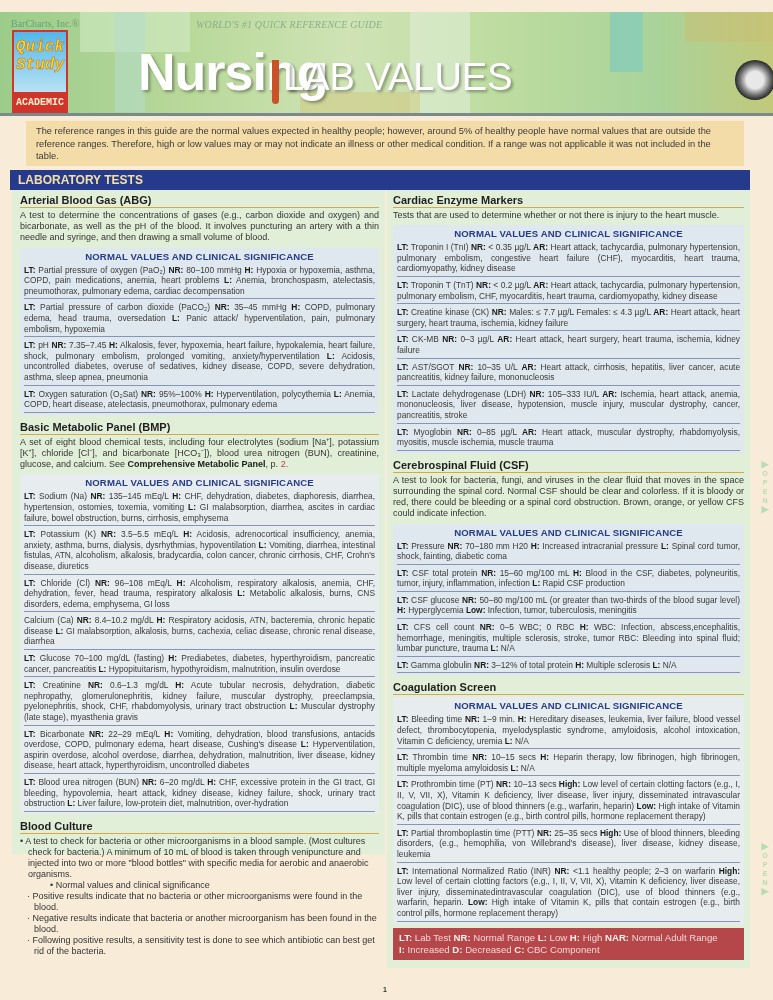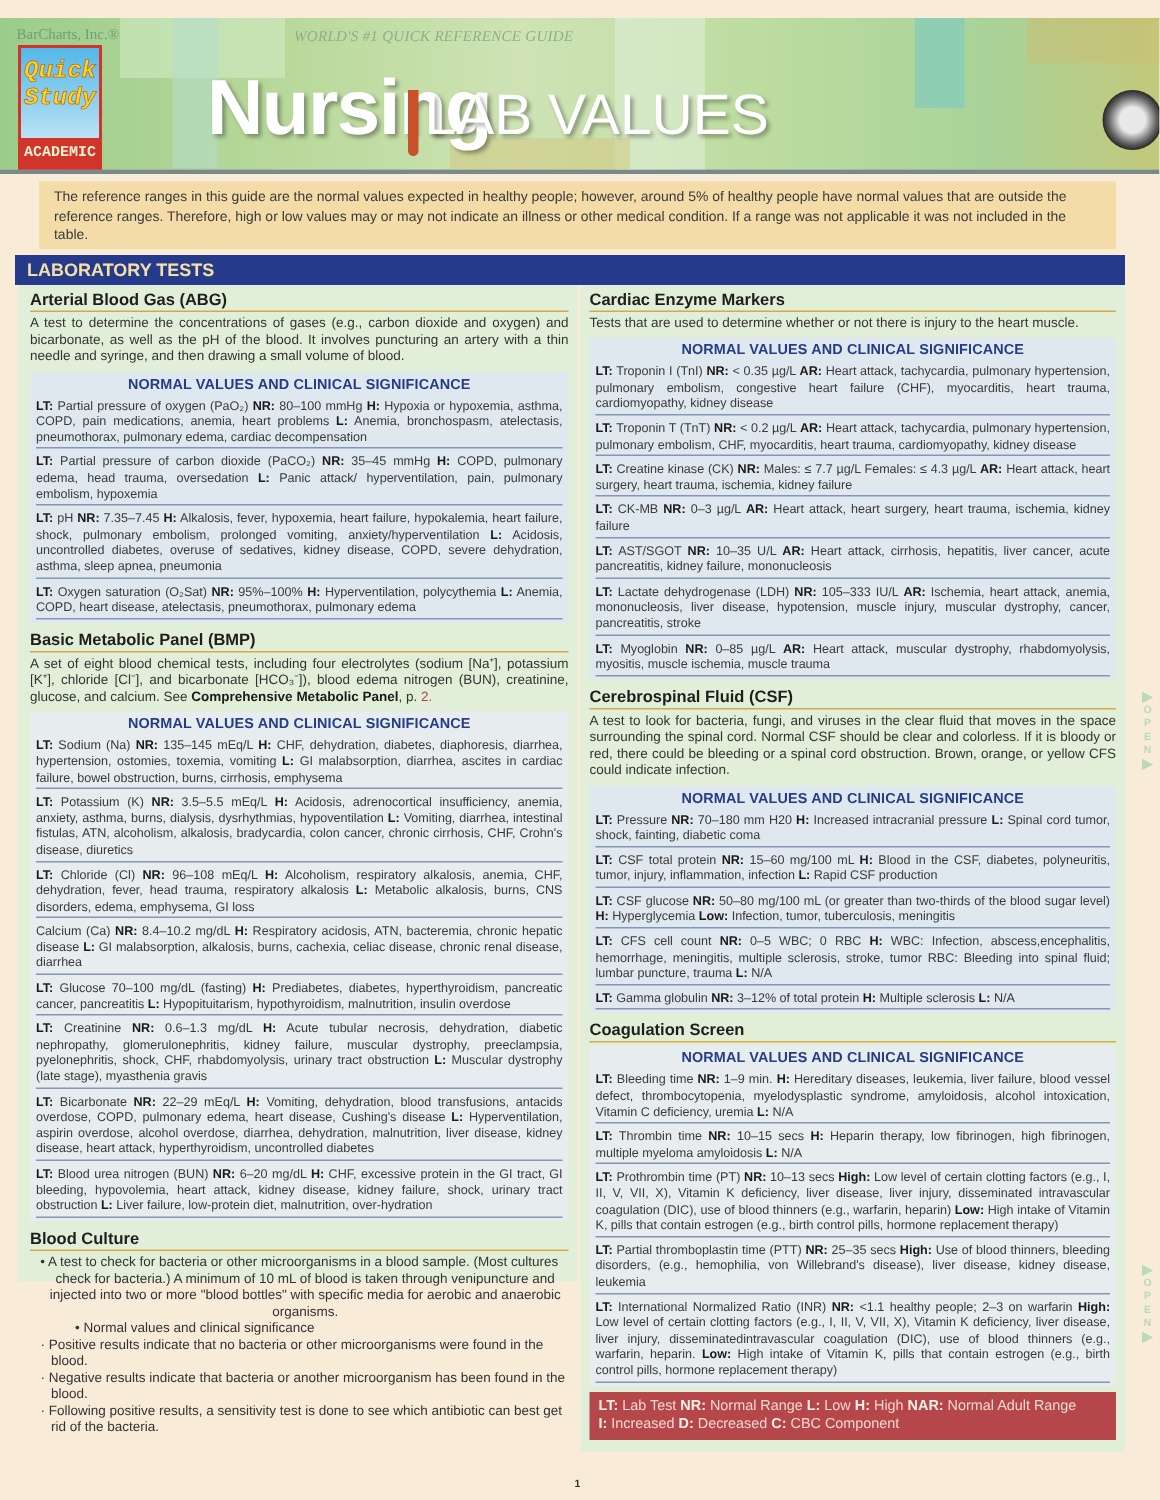--- a/index.html
+++ b/index.html
@@ -44,21 +44,21 @@
   .test-desc .pg { color: #c03a5a; }
 
   .nv-box { background: #e7ecef; padding: 3px 4px 2px; margin-bottom: 4px; }
   .nv-box.blue { background: #dfe8ee; }
   .nv-title { text-align: center; font-size: 9.6px; font-weight: bold; color: #253c86; margin-bottom: 2px; letter-spacing: .1px; }
   .nv-row { font-size: 8.4px; line-height: 10.6px; color: #3a3a3a; text-align: justify; padding: 1px 0 2px; border-bottom: 1.2px solid #8894b6; margin-bottom: 2px; }
   .nv-row:last-child { margin-bottom: 0; }
   .nv-row b { color: #1a1a1a; }
 
   .bullets { font-size: 9px; line-height: 11px; color: #333; }
-  .bullets .b1 { padding-left: 8px; text-indent: -8px; text-align: center; }
+  .bullets .b1 { padding-left: 8px; text-indent: -8px; }
   .bullets .b2 { padding-left: 30px; }
   .bullets .b3 { padding-left: 14px; text-indent: -7px; }
 
   .legend-box { margin-top: 3px; background: #b5474a; color: #f4d8d2; font-size: 9.6px; line-height: 12px; padding: 4px 6px; }
   .legend-box b { color: #fff0e8; }
 
   .page-num { position: absolute; left: 383px; top: 986px; font-size: 7px; color: #333; font-weight: bold; }
 
   .open-tab { position: absolute; left: 760px; width: 10px; font-size: 7px; color: #b7dcb0; text-align: center; line-height: 9px; font-weight: bold; }
   .open-tab .arr { color: #b7dcb0; font-size: 9px; }
@@ -101,21 +101,21 @@
       <div class="nv-title">NORMAL VALUES AND CLINICAL SIGNIFICANCE</div>
       <div class="nv-row"><b>LT:</b> <span>Partial pressure of oxygen (PaO₂)</span> <b>NR:</b> <span>80–100 mmHg</span> <b>H:</b> <span>Hypoxia or hypoxemia, asthma, COPD, pain medications, anemia, heart problems</span> <b>L:</b> <span>Anemia, bronchospasm, atelectasis, pneumothorax, pulmonary edema, cardiac decompensation</span></div>
       <div class="nv-row"><b>LT:</b> <span>Partial pressure of carbon dioxide (PaCO₂)</span> <b>NR:</b> <span>35–45 mmHg</span> <b>H:</b> <span>COPD, pulmonary edema, head trauma, oversedation</span> <b>L:</b> <span>Panic attack/ hyperventilation, pain, pulmonary embolism, hypoxemia</span></div>
       <div class="nv-row"><b>LT:</b> <span>pH</span> <b>NR:</b> <span>7.35–7.45</span> <b>H:</b> <span>Alkalosis, fever, hypoxemia, heart failure, hypokalemia, heart failure, shock, pulmonary embolism, prolonged vomiting, anxiety/hyperventilation</span> <b>L:</b> <span>Acidosis, uncontrolled diabetes, overuse of sedatives, kidney disease, COPD, severe dehydration, asthma, sleep apnea, pneumonia</span></div>
       <div class="nv-row"><b>LT:</b> <span>Oxygen saturation (O₂Sat)</span> <b>NR:</b> <span>95%–100%</span> <b>H:</b> <span>Hyperventilation, polycythemia</span> <b>L:</b> <span>Anemia, COPD, heart disease, atelectasis, pneumothorax, pulmonary edema</span></div>
     </div>
   </div>
 
   <div>
     <div class="test-title">Basic Metabolic Panel (BMP)</div>
-    <div class="test-desc"><span>A set of eight blood chemical tests, including four electrolytes (sodium [Na⁺], potassium [K⁺], chloride [Cl⁻], and bicarbonate [HCO₃⁻]), blood edema nitrogen (BUN), creatinine, glucose, and calcium. See </span><b>Comprehensive Metabolic Panel</b><span>, p. </span><span class="pg">2.</span></div>
+    <div class="test-desc"><span>A set of eight blood chemical tests, including four electrolytes (sodium [Na⁺], potassium [K⁺], chloride [Cl⁻], and bicarbonate [HCO₃⁻]), blood urea nitrogen (BUN), creatinine, glucose, and calcium. See </span><b>Comprehensive Metabolic Panel</b><span>, p. </span><span class="pg">2.</span></div>
     <div class="nv-box">
       <div class="nv-title">NORMAL VALUES AND CLINICAL SIGNIFICANCE</div>
       <div class="nv-row"><b>LT:</b> <span>Sodium (Na)</span> <b>NR:</b> <span>135–145 mEq/L</span> <b>H:</b> <span>CHF, dehydration, diabetes, diaphoresis, diarrhea, hypertension, ostomies, toxemia, vomiting</span> <b>L:</b> <span>GI malabsorption, diarrhea, ascites in cardiac failure, bowel obstruction, burns, cirrhosis, emphysema</span></div>
       <div class="nv-row"><b>LT:</b> <span>Potassium (K)</span> <b>NR:</b> <span>3.5–5.5 mEq/L</span> <b>H:</b> <span>Acidosis, adrenocortical insufficiency, anemia, anxiety, asthma, burns, dialysis, dysrhythmias, hypoventilation</span> <b>L:</b> <span>Vomiting, diarrhea, intestinal fistulas, ATN, alcoholism, alkalosis, bradycardia, colon cancer, chronic cirrhosis, CHF, Crohn's disease, diuretics</span></div>
       <div class="nv-row"><b>LT:</b> <span>Chloride (Cl)</span> <b>NR:</b> <span>96–108 mEq/L</span> <b>H:</b> <span>Alcoholism, respiratory alkalosis, anemia, CHF, dehydration, fever, head trauma, respiratory alkalosis</span> <b>L:</b> <span>Metabolic alkalosis, burns, CNS disorders, edema, emphysema, GI loss</span></div>
       <div class="nv-row"><span>Calcium (Ca)</span> <b>NR:</b> <span>8.4–10.2 mg/dL</span> <b>H:</b> <span>Respiratory acidosis, ATN, bacteremia, chronic hepatic disease</span> <b>L:</b> <span>GI malabsorption, alkalosis, burns, cachexia, celiac disease, chronic renal disease, diarrhea</span></div>
       <div class="nv-row"><b>LT:</b> <span>Glucose</span> <span>70–100 mg/dL (fasting)</span> <b>H:</b> <span>Prediabetes, diabetes, hyperthyroidism, pancreatic cancer, pancreatitis</span> <b>L:</b> <span>Hypopituitarism, hypothyroidism, malnutrition, insulin overdose</span></div>
       <div class="nv-row"><b>LT:</b> <span>Creatinine</span> <b>NR:</b> <span>0.6–1.3 mg/dL</span> <b>H:</b> <span>Acute tubular necrosis, dehydration, diabetic nephropathy, glomerulonephritis, kidney failure, muscular dystrophy, preeclampsia, pyelonephritis, shock, CHF, rhabdomyolysis, urinary tract obstruction</span> <b>L:</b> <span>Muscular dystrophy (late stage), myasthenia gravis</span></div>
       <div class="nv-row"><b>LT:</b> <span>Bicarbonate</span> <b>NR:</b> <span>22–29 mEq/L</span> <b>H:</b> <span>Vomiting, dehydration, blood transfusions, antacids overdose, COPD, pulmonary edema, heart disease, Cushing's disease</span> <b>L:</b> <span>Hyperventilation, aspirin overdose, alcohol overdose, diarrhea, dehydration, malnutrition, liver disease, kidney disease, heart attack, hyperthyroidism, uncontrolled diabetes</span></div>
       <div class="nv-row"><b>LT:</b> <span>Blood urea nitrogen (BUN)</span> <b>NR:</b> <span>6–20 mg/dL</span> <b>H:</b> <span>CHF, excessive protein in the GI tract, GI bleeding, hypovolemia, heart attack, kidney disease, kidney failure, shock, urinary tract obstruction</span> <b>L:</b> <span>Liver failure, low-protein diet, malnutrition, over-hydration</span></div>

